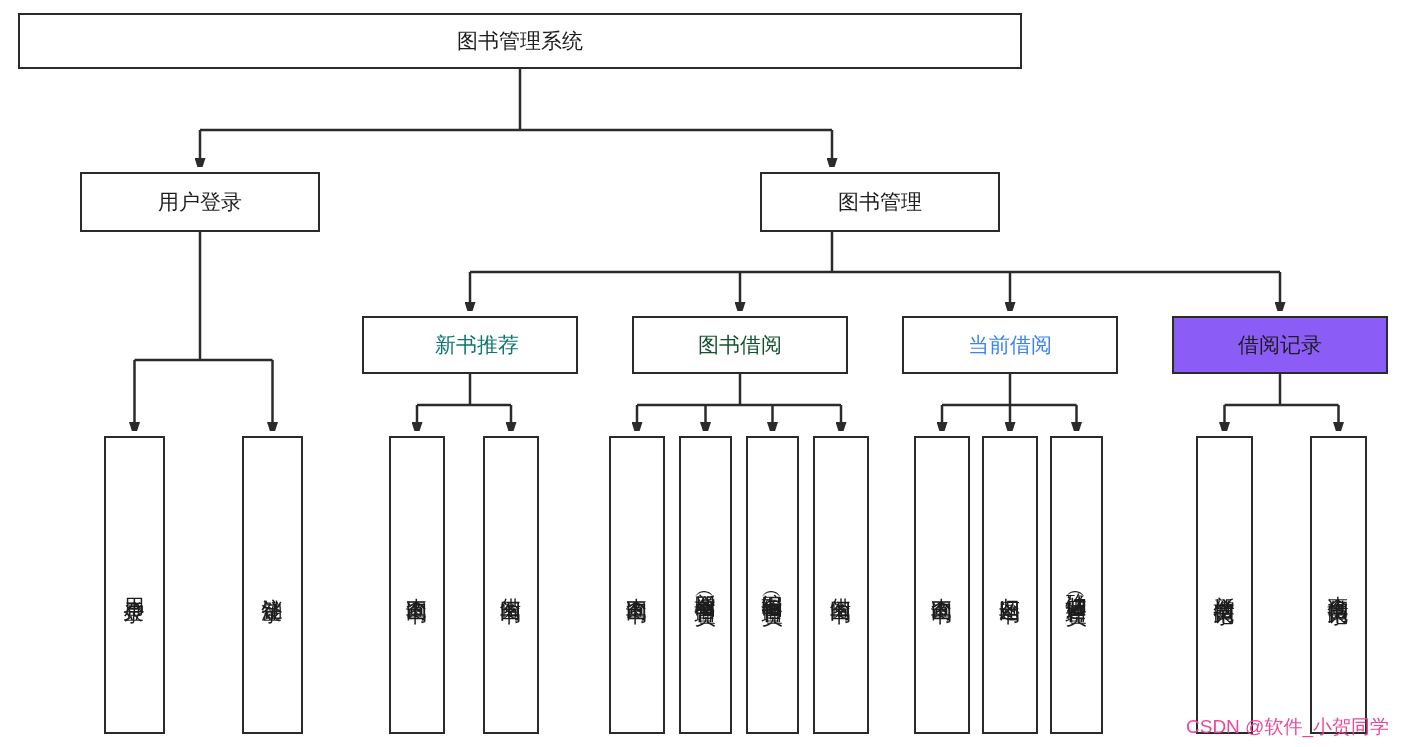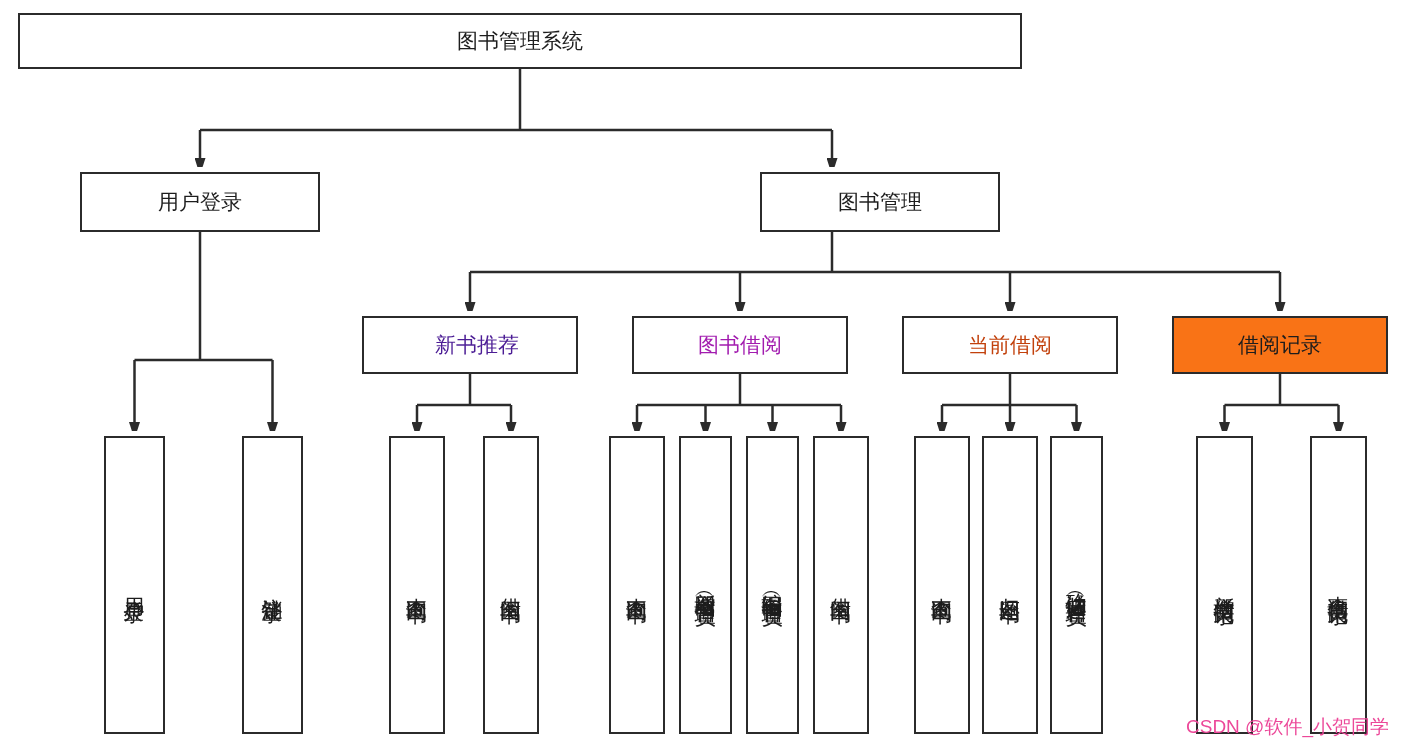--- a/index.html
+++ b/index.html
@@ -108,29 +108,29 @@
       <div class="node horizontal" style="left: 18px; top: 13px; width: 1004px; height: 56px; border-color: rgb(43, 43, 43); background: rgb(255, 255, 255);">
         <div class="node-label" style="color: rgb(29, 29, 29);">图书管理系统</div>
       </div>
       <div class="node horizontal" style="left: 80px; top: 172px; width: 240px; height: 60px; border-color: rgb(43, 43, 43); background: rgb(255, 255, 255);">
         <div class="node-label" style="color: rgb(29, 29, 29);">用户登录</div>
       </div>
       <div class="node horizontal" style="left: 712px; top: 172px; width: 240px; height: 60px; border-color: rgb(43, 43, 43); background: rgb(255, 255, 255); margin-left: 48px;">
         <div class="node-label" style="color: rgb(29, 29, 29);">图书管理</div>
       </div>
       <div class="node horizontal" style="left: 362px; top: 316px; width: 216px; height: 58px; border-color: rgb(43, 43, 43); background: rgb(255, 255, 255);">
-        <div class="node-label" style="color: #4c1d95; margin-left: 14px;">新书推荐</div>
+        <div class="node-label" style="color: #0f766e; margin-left: 14px;">新书推荐</div>
       </div>
       <div class="node horizontal" style="left: 632px; top: 316px; width: 216px; height: 58px; border-color: rgb(43, 43, 43); background: rgb(255, 255, 255);">
-        <div class="node-label" style="color: #a21caf;">图书借阅</div>
+        <div class="node-label" style="color: #14532d;">图书借阅</div>
       </div>
       <div class="node horizontal" style="left: 902px; top: 316px; width: 216px; height: 58px; border-color: rgb(43, 43, 43); background: rgb(255, 255, 255);">
-        <div class="node-label" style="color: #c2410c;">当前借阅</div>
+        <div class="node-label" style="color: #3b82f6;">当前借阅</div>
       </div>
-      <div class="node horizontal" style="left: 1172px; top: 316px; width: 216px; height: 58px; border-color: rgb(43, 43, 43); background: #f97316;">
+      <div class="node horizontal" style="left: 1172px; top: 316px; width: 216px; height: 58px; border-color: rgb(43, 43, 43); background: #8b5cf6;">
         <div class="node-label" style="color: rgb(29, 29, 29);">借阅记录</div>
       </div>
       <div class="node vertical" style="left: 104px; top: 436px; width: 61px; height: 298px; border-color: rgb(43, 43, 43); background: rgb(255, 255, 255);">
         <div class="node-label" style="color: rgb(29, 29, 29);">用户登录</div>
       </div>
       <div class="node vertical" style="left: 242px; top: 436px; width: 61px; height: 298px; border-color: rgb(43, 43, 43); background: rgb(255, 255, 255);">
         <div class="node-label" style="color: rgb(29, 29, 29);">注销登录</div>
       </div>
       <div class="node vertical" style="left: 389px; top: 436px; width: 56px; height: 298px; border-color: rgb(43, 43, 43); background: rgb(255, 255, 255);">
         <div class="node-label" style="color: rgb(29, 29, 29);">查询图书</div>

